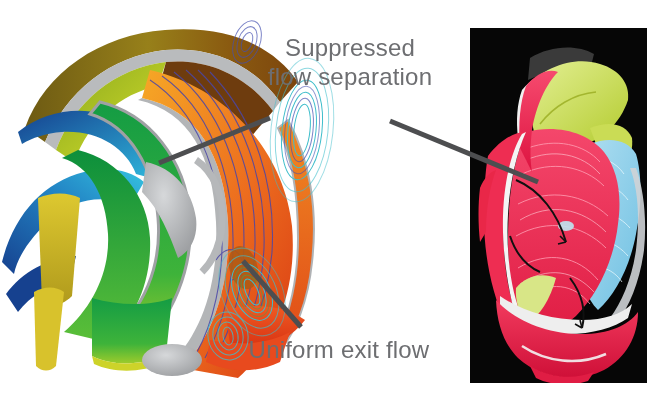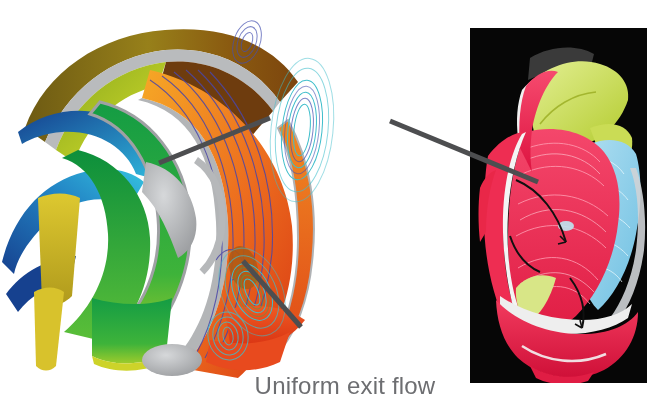--- a/index.html
+++ b/index.html
@@ -9,21 +9,21 @@
   }
   .abs{position:absolute;}
   .left-viz{left:0px;top:10px;width:340px;height:380px;}
   .right-panel{left:470px;top:28px;width:177px;height:355px;}
   .overlay{left:0;top:0;width:661px;height:400px;pointer-events:none;}
   .callout-label{
     position:absolute;color:#6d6e71;font-size:24px;line-height:29px;
     text-align:center;letter-spacing:.2px;font-weight:400;
   }
   .label-top{left:248px;top:33px;width:204px;}
-  .label-bottom{left:234px;top:335px;width:222px;margin-top:36px;}
+  .label-bottom{left:228px;top:335px;width:222px;}
   .callout-label span{display:block;}
   .label-bottom span{display:inline;}
 </style>
 </head>
 <body>
 
 <div class="canvas">
 
   <svg class="abs left-viz" viewBox="0 0 340 380">
     <defs>
@@ -264,17 +264,21 @@
       <path d="M112,300 l-2,-8 m2,8 l-7,-4" stroke-width="1.6"></path>
     </g>
   </svg>
 
   <svg class="abs overlay" viewBox="0 0 661 400">
     <line x1="270" y1="118" x2="159" y2="163" stroke-width="5" stroke="#4d4e50"></line>
     <line x1="390" y1="121" x2="538" y2="182" stroke-width="5" stroke="#4d4e50"></line>
     <line x1="243" y1="261" x2="301" y2="327" stroke-width="5" stroke="#4d4e50"></line>
   </svg>
 
+  <div class="callout-label label-top">
+    <span>Suppressed</span>
+    <span>flow separation</span>
+  </div>
   <div class="callout-label label-bottom">
     <span>Uniform exit flow</span>
   </div>
 
 </div>
 
 </body></html>

